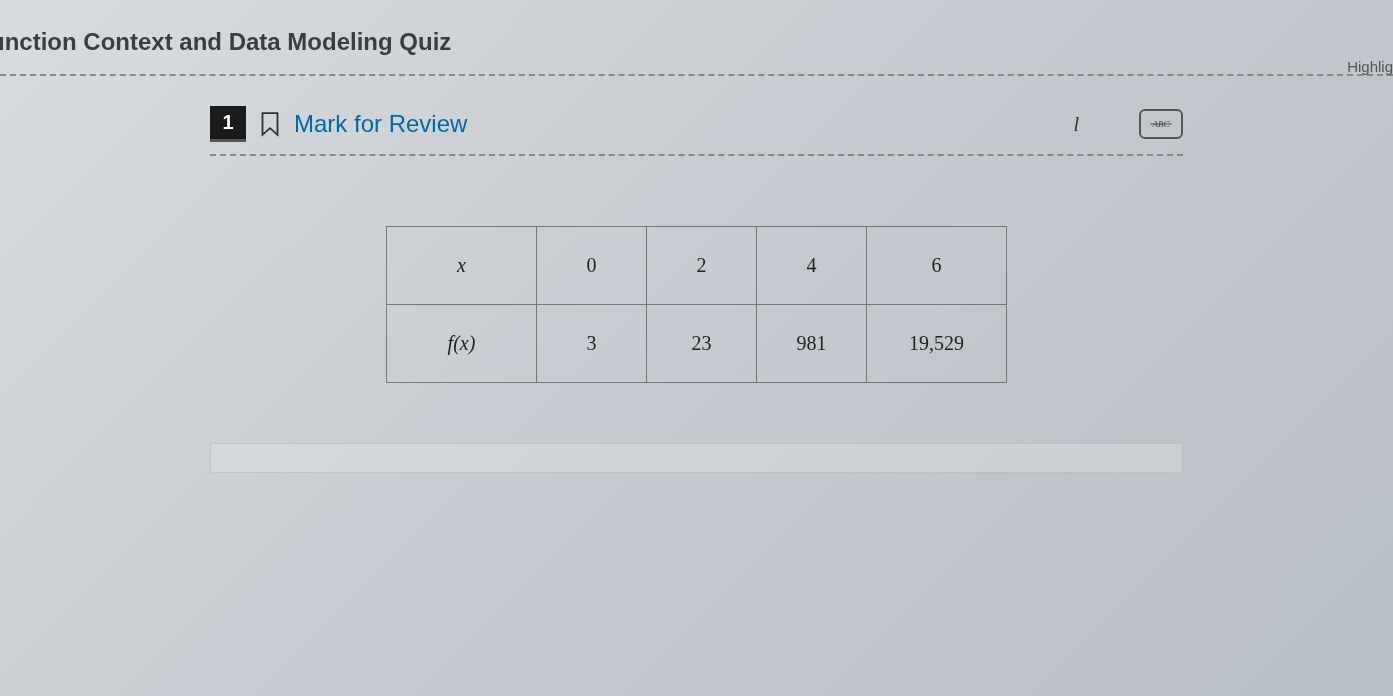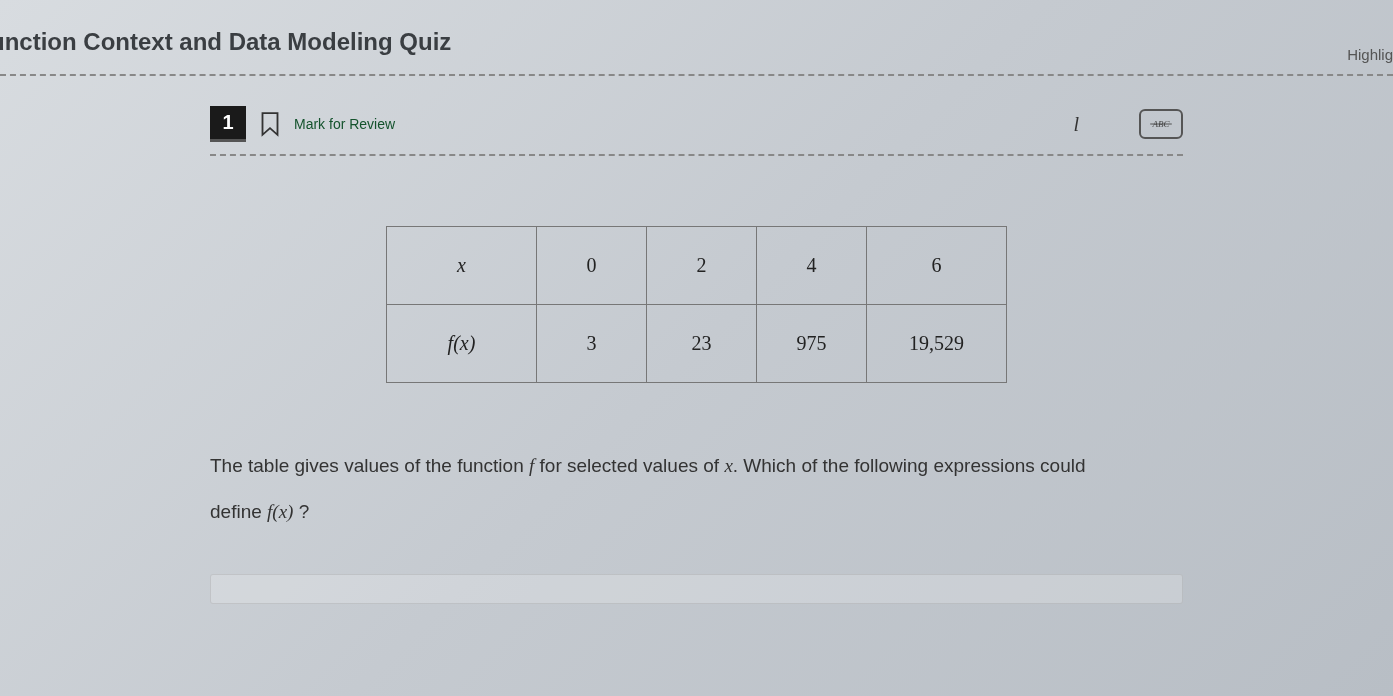--- a/index.html
+++ b/index.html
@@ -59,22 +59,22 @@
     .bookmark-icon {
       width: 20px;
       height: 26px;
       display: inline-block;
     }
     .bookmark-icon svg {
       width: 100%;
       height: 100%;
     }
     .mark-review-label {
-      font-size: 14px;
-      color: #14532d;
+      font-size: 24px;
+      color: #0369a1;
     }
     .header-right {
       margin-left: auto;
       display: flex;
       align-items: center;
       gap: 60px;
     }
     .italic-l {
       font-style: italic;
       font-family: Georgia, serif;
@@ -130,21 +130,21 @@
       color: #333;
       line-height: 2.4;
       margin-top: 30px;
     }
     .math-var {
       font-family: Georgia, 'Times New Roman', serif;
       font-style: italic;
     }
     .highlight-label {
       position: absolute;
-      top: 46px;
+      top: 58px;
       right: 0;
       font-size: 15px;
       color: #555;
       font-weight: 500;
     }
     .answer-area {
       margin-top: 40px;
       background: rgba(255,255,255,0.2);
       height: 30px;
       border: 1px solid rgba(150,150,150,0.3);
@@ -188,28 +188,23 @@
         <td class="label-cell"><span class="math-var">x</span></td>
         <td class="val-cell">0</td>
         <td class="val-cell">2</td>
         <td class="val-cell">4</td>
         <td class="val-cell-wide">6</td>
       </tr>
       <tr>
         <td class="label-cell"><span class="fn-label">f(x)</span></td>
         <td class="val-cell">3</td>
         <td class="val-cell">23</td>
-        <td class="val-cell">975</td>
+        <td class="val-cell">981</td>
         <td class="val-cell-wide">19,529</td>
       </tr>
     </tbody>
       </table>
   </div>
 
-  <div class="question-text">
-    <span>The table gives values of the function </span><span class="math-var">f</span><span> for selected values of </span><span class="math-var">x</span><span>. Which of the following expressions could</span>
-    <br>
-    <span>define </span><span class="math-var">f(x)</span><span> ?</span>
-  </div>
 
   <div class="answer-area"></div>
 
 </div>
 
 </body></html>

